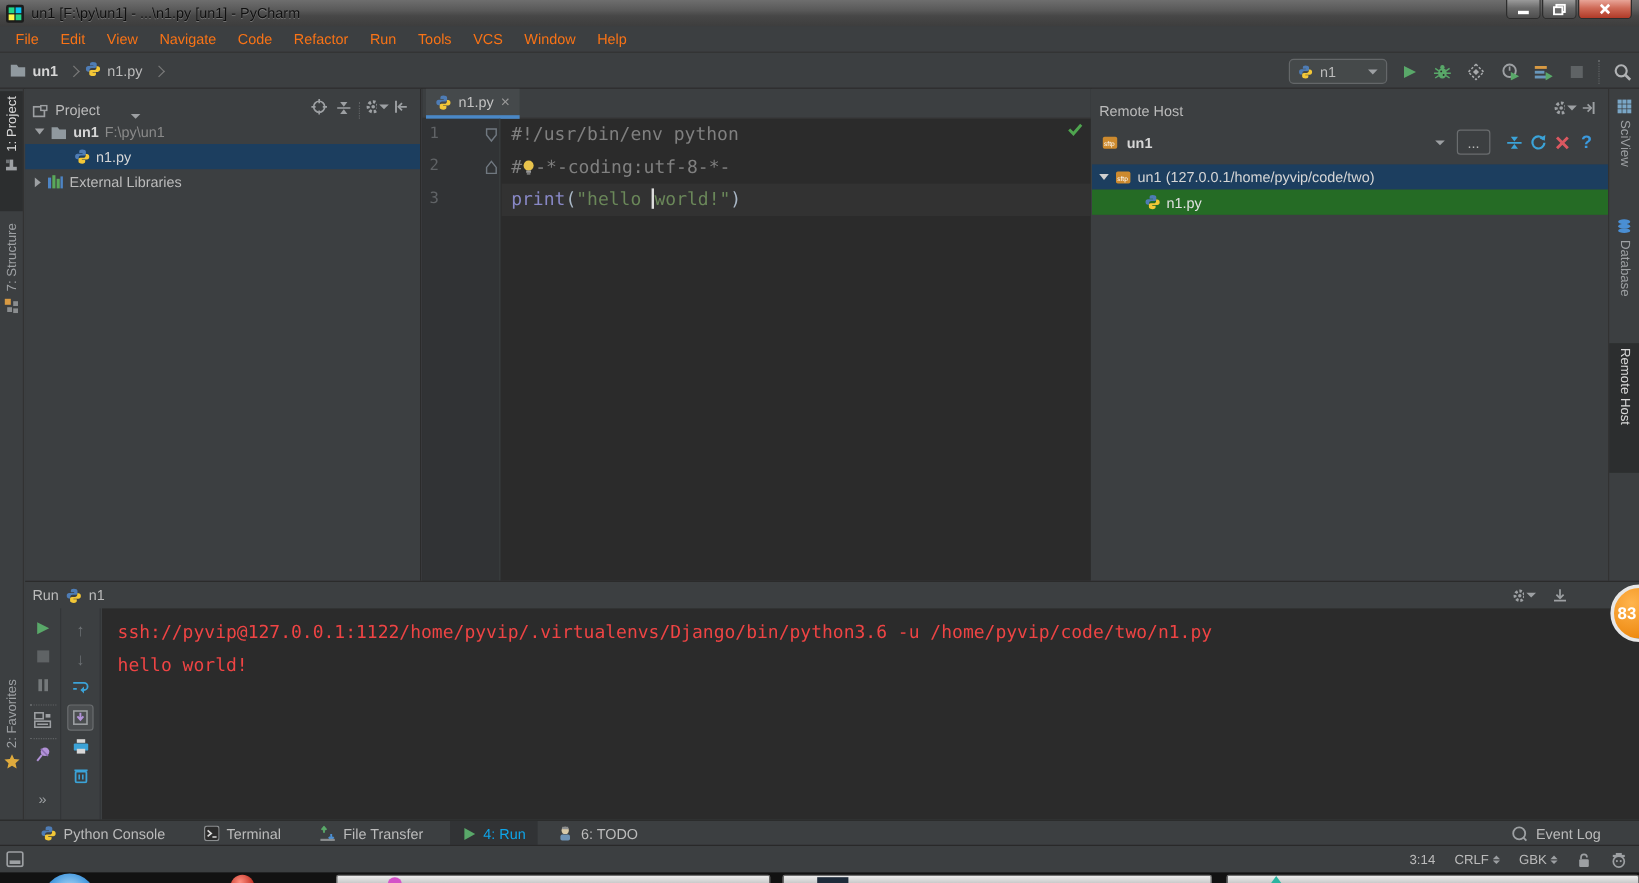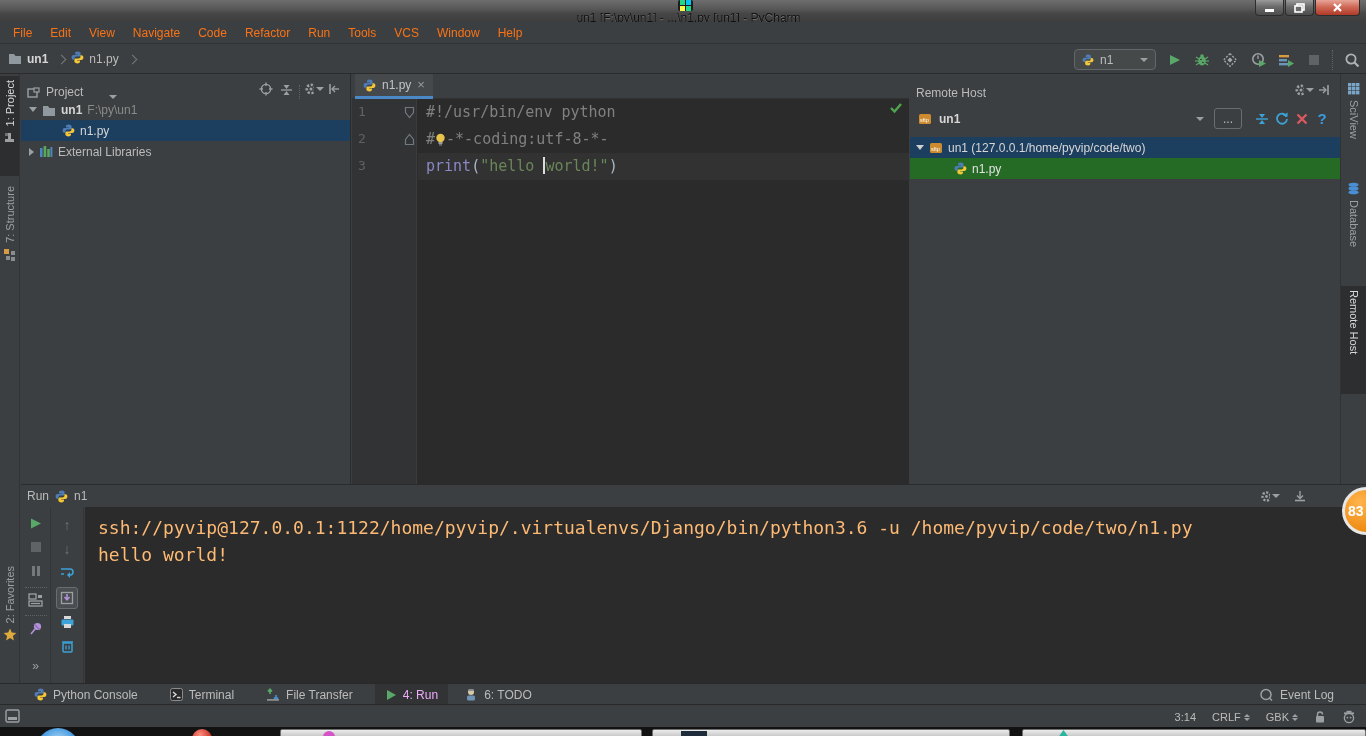--- a/index.html
+++ b/index.html
@@ -6,21 +6,21 @@
   html,body { background:#1a1a1a; }
   .screen {
     position:relative; width:1366px; height:736px; overflow:hidden;
     font-family:"Liberation Sans", sans-serif; background:#3c3f41; color:#bbbbbb;
     font-size:12px;
   }
 
   
   .titlebar { position:absolute; left:0; top:0; width:1366px; height:22px;
     background:linear-gradient(180deg,#6e6e6e 0%,#585858 40%,#474747 60%,#3d3d3d 100%);
-    display:flex; align-items:center; padding-left:5px;flex-direction:column; }
+    display:flex; align-items:center; padding-left:5px; }
   .titlebar .title { color:#111; color:#0f0f0f; font-size:12px; margin-left:6px;
     color:#101010; text-shadow:0 1px 0 rgba(255,255,255,.25); }
   .app-icon { width:15px; height:15px; border-radius:2px; background:#1c1c1c;
     display:inline-flex; align-items:center; justify-content:center; }
   .win-controls { position:absolute; right:6px; top:0; display:flex; }
   .wbtn { width:29px; height:16px; border:1px solid #2d2d2d; border-top:none;
     border-radius:0 0 4px 4px; background:linear-gradient(180deg,#9a9a9a,#6a6a6a 45%,#4d4d4d);
     display:flex; align-items:center; justify-content:center; margin-left:1px; }
   .wbtn.close { width:45px; background:linear-gradient(180deg,#e8a598,#cf6a57 45%,#b03a28); }
 
@@ -105,28 +105,28 @@
     border-top:1px solid #2b2b2b; }
   .run-header { position:absolute; left:0; top:0; width:100%; height:22px; display:flex; align-items:center;
     padding-left:6px; gap:6px; }
   .run-col1 { position:absolute; left:0; top:22px; width:30px; height:177px; border-right:1px solid #333638; }
   .run-col2 { position:absolute; left:30px; top:22px; width:33px; height:177px; border-right:1px solid #333638; }
   .rc-icon { position:absolute; left:0; width:100%; display:flex; justify-content:center; }
   .hdots { position:absolute; left:4px; width:22px; border-top:1px dotted #606365; }
   .sel-box { width:22px; height:22px; border:1px solid #6a6d6f; border-radius:3px; background:#4b4e50;
     display:flex; align-items:center; justify-content:center; }
   .console { position:absolute; left:64px; top:22px; right:0; bottom:0; background:#2b2b2b;
-    font-family:"DejaVu Sans Mono", monospace; font-size:18px; color:#fdba74; padding:7px 0 0 13px; }
+    font-family:"DejaVu Sans Mono", monospace; font-size:15px; color:#ef4444; padding:7px 0 0 13px; }
   .console-line { height:27px; line-height:27px; white-space:pre; }
 
   
   .bottombar { position:absolute; left:0; top:683px; width:1366px; height:21px; background:#3c3f41;
     border-top:1px solid #292929; display:flex; align-items:flex-start; }
   .tw-btn { display:flex; align-items:center; gap:6px; padding:0 10px; height:21px; color:#bbbbbb; }
-  .tw-btn.active { background:#313335; color:#f0abfc; }
+  .tw-btn.active { background:#313335; color:#0ea5e9; }
   .statusbar { position:absolute; left:0; top:704px; width:1366px; height:23px; background:#3c3f41;
     border-top:1px solid #292929; display:flex; align-items:center; font-size:11px; color:#bbbbbb; }
   .status-right { position:absolute; right:10px; top:0; height:23px; display:flex; align-items:center; gap:16px; }
   .updown { display:inline-flex; flex-direction:column; gap:1px; margin-left:3px; vertical-align:middle; }
   .updown i { display:block; width:0; height:0; border-left:3px solid transparent; border-right:3px solid transparent; }
   .updown .u { border-bottom:3px solid #9da0a3; }
   .updown .d { border-top:3px solid #9da0a3; }
 
   
   .taskbar { position:absolute; left:0; top:727px; width:1366px; height:9px; background:#121212; }

